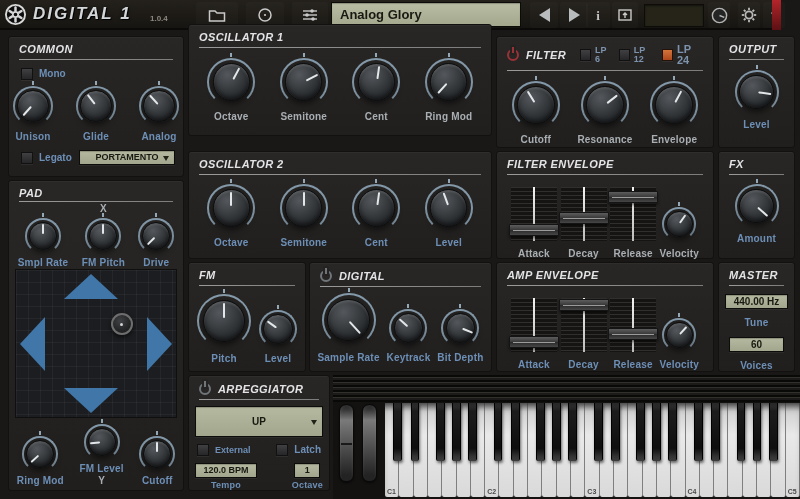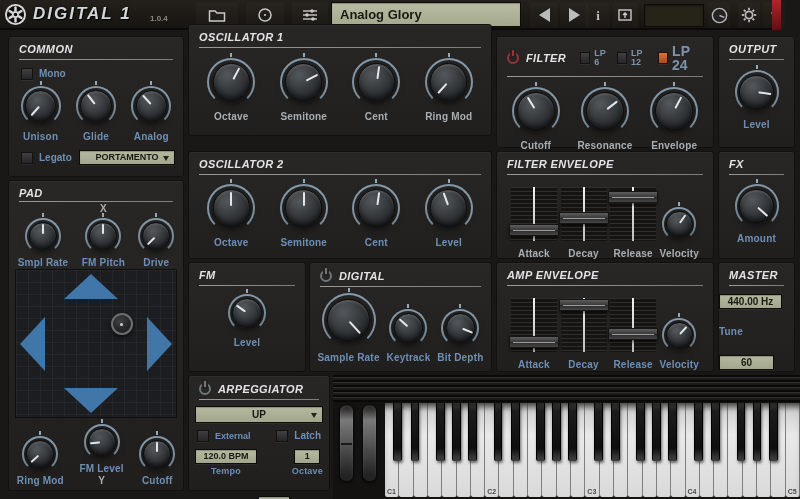--- a/index.html
+++ b/index.html
@@ -211,21 +211,21 @@
     <div class="phead">
         <span class="ptitle">COMMON</span>
       </div>
     <div class="pline"></div>
     <div style="padding:8px 12px 0;">
       <label class="cbrow">
         <i class="cb"></i>
         <span class="cblabel">Mono</span>
       </label>
     </div>
-    <div class="krow" style="padding:6px 4px 0;">
+    <div class="krow" style="padding:6px 4px 0;justify-content:space-between;">
       <div class="kcol">
           <div class="knob k40" style="--rot: -138deg;">
             <i class="arc"></i>
             <i class="cap"></i>
             <i class="pw">
               <i class="ptr"></i>
             </i>
           </div>
         <span class="klabel lbl-blue">Unison</span>
         </div>
@@ -441,20 +441,30 @@
         </div>
     </div>
   </div>
 
   <div class="panel" style="left:188px;top:262px;width:118px;height:110px;">
     <div class="phead">
         <span class="ptitle">FM</span>
       </div>
     <div class="pline"></div>
     <div class="krow" style="padding:8px 4px 0;">
+      <div class="kcol">
+          <div class="knob k54" style="--rot: 0deg;">
+            <i class="arc"></i>
+            <i class="cap"></i>
+            <i class="pw">
+              <i class="ptr"></i>
+            </i>
+          </div>
+        <span class="klabel lbl-blue">Pitch</span>
+        </div>
       <div class="kcol">
           <div class="knob k38" style="--rot: -55deg;">
             <i class="arc"></i>
             <i class="cap"></i>
             <i class="pw">
               <i class="ptr"></i>
             </i>
           </div>
         <span class="klabel lbl-blue">Level</span>
         </div>
@@ -509,21 +519,21 @@
       <label class="cbrow" style="gap:4px;">
         <i class="cb"></i>
         <span class="cblabel" style="font-size:9px;color:#7d93ad;">LP 6</span>
         </label>
       <label class="cbrow" style="gap:4px;">
         <i class="cb"></i>
         <span class="cblabel" style="font-size:9px;color:#7d93ad;">LP 12</span>
         </label>
       <label class="cbrow" style="gap:4px;">
         <i class="cb checked"></i>
-        <span class="cblabel" style="font-size:14px;color:#7d93ad;">LP 24</span>
+        <span class="cblabel" style="font-size:11px;color:#7d93ad;">LP 24</span>
         </label>
     </div>
     <div class="pline"></div>
     <div class="krow" style="padding:10px 6px 0;">
       <div class="kcol">
           <div class="knob k48" style="--rot: -32deg;">
             <i class="arc"></i>
             <i class="cap"></i>
             <i class="pw">
               <i class="ptr"></i>
@@ -670,40 +680,40 @@
         <span class="klabel lbl-blue">Amount</span>
         </div>
     </div>
   </div>
 
   <div class="panel" style="left:718px;top:262px;width:77px;height:110px;">
     <div class="phead">
         <span class="ptitle">MASTER</span>
       </div>
     <div class="pline"></div>
-    <div style="display:flex;flex-direction:column;align-items:flex-start;gap:18px;padding-top:8px;">
+    <div style="display:flex;flex-direction:column;align-items:center;gap:9px;padding-top:8px;">
       <div class="lcd" style="width:63px;">
         <span>440.00 Hz</span>
         </div>
       <span class="klabel lbl-blue">Tune</span>
       <div class="lcd" style="width:55px;">
         <span>60</span>
         </div>
       <span class="klabel lbl-blue">Voices</span>
     </div>
   </div>
 
   <div class="panel" style="left:188px;top:375px;width:142px;height:116px;">
     <div class="phead">
       <i class="pwr"></i>
       <span class="ptitle">ARPEGGIATOR</span>
     </div>
     <div class="pline"></div>
     <div style="padding:6px 6px 0;">
-      <div class="lcd dd" style="height:17px;">
+      <div class="lcd dd" style="height:31px;">
         <span>UP</span>
         <i class="dd-arrow"></i>
       </div>
       <div style="display:flex;justify-content:space-between;padding:7px 2px 0;">
         <label class="cbrow">
           <i class="cb"></i>
           <span class="cblabel" style="font-size:9px;">External</span>
           </label>
         <label class="cbrow">
           <i class="cb"></i>

